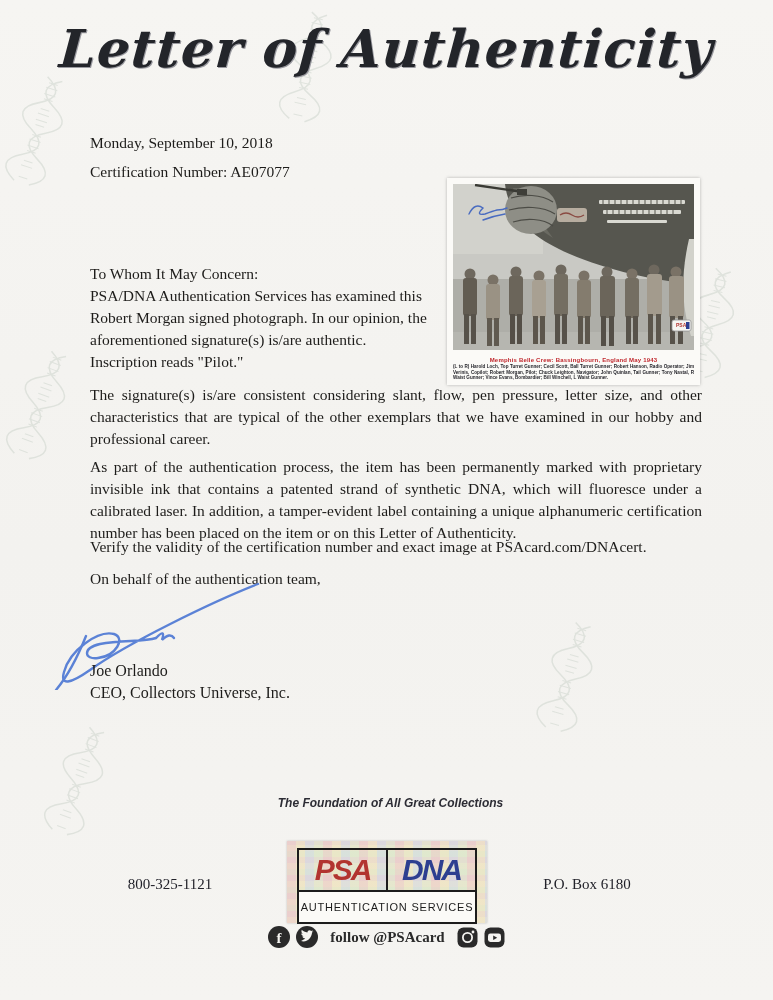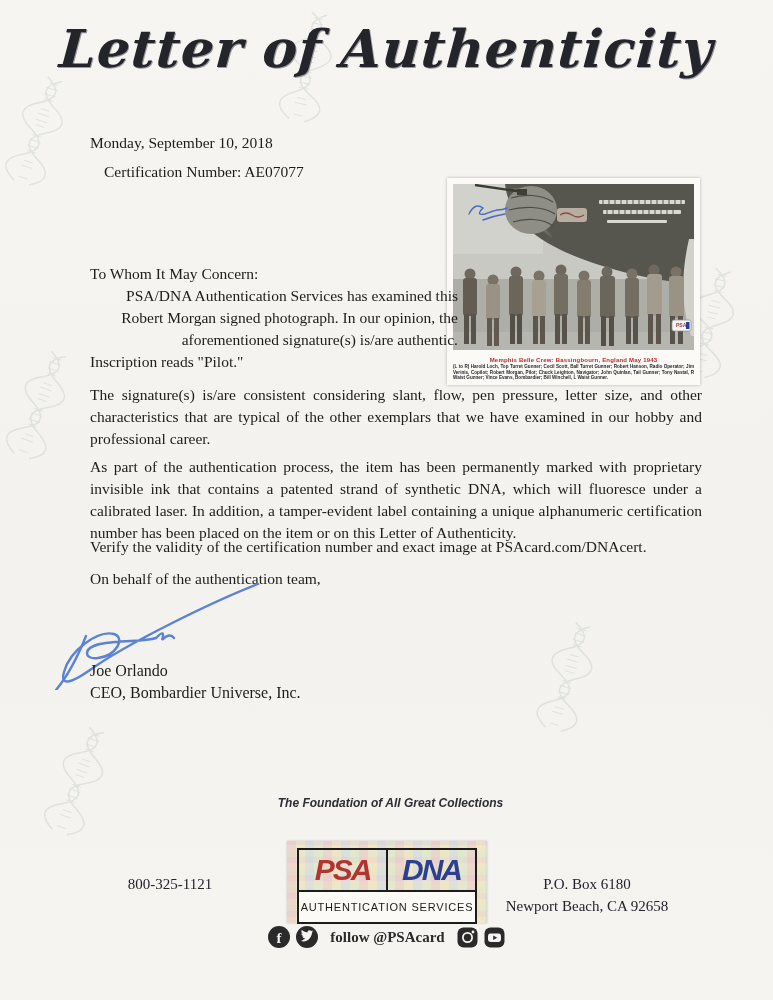--- a/index.html
+++ b/index.html
@@ -125,21 +125,21 @@
   <svg class="wm" style="left:56px;top:694px;transform:rotate(20deg)">
       <use href="#helix" width="44" height="175"></use>
     </svg>
   <svg class="wm" style="left:688px;top:236px;transform:rotate(14deg)">
       <use href="#helix" width="44" height="175"></use>
     </svg>
 
   <h1 class="title">Letter of Authenticity</h1>
 
   <div class="line" style="left:90px;top:134px;">Monday, September 10, 2018</div>
-  <div class="line" style="left:104px;top:163px;">Certification Number: AE07077</div>
+  <div class="line" style="left:90px;top:163px;">Certification Number: AE07077</div>
 
   <div class="photo">
     <svg width="241" height="166" viewBox="0 0 241 166">
 
       <rect x="0" y="0" width="241" height="166" fill="#c9c9c4"></rect>
       <rect x="0" y="0" width="90" height="70" fill="#d2d2cc"></rect>
 
       <rect x="0" y="95" width="241" height="55" fill="#aeaea8"></rect>
       <rect x="0" y="148" width="241" height="18" fill="#b6b6b0"></rect>
 
@@ -241,37 +241,37 @@
         <text x="223" y="143" font-family="Liberation Sans, sans-serif" font-size="5" font-weight="bold" fill="#b23430">PSA</text>
         <rect x="233" y="138" width="3.5" height="7" fill="#2d3f90"></rect>
       </g>
     </svg>
     <div class="photo-caption">Memphis Belle Crew:  Bassingbourn, England May 1943</div>
     <div class="photo-names">(L to R) Harold Loch, Top Turret Gunner; Cecil Scott, Ball Turret Gunner; Robert Hanson, Radio Operator; Jim Verinis, Copilot; Robert Morgan, Pilot; Chuck Leighton, Navigator; John Quinlan, Tail Gunner; Tony Nastal, R Waist Gunner; Vince Evans, Bombardier; Bill Winchell, L Waist Gunner.</div>
   </div>
 
   <div class="line" style="left:90px;top:265px;">To Whom It May Concern:</div>
 
-  <div class="para" style="left:90px;top:285px;width:368px;text-align:right;">PSA/DNA Authentication Services has examined this Robert Morgan signed photograph. In our opinion, the aforementioned signature(s) is/are authentic.</div>
+  <div class="para" style="left:90px;top:285px;width:368px;">PSA/DNA Authentication Services has examined this Robert Morgan signed photograph. In our opinion, the aforementioned signature(s) is/are authentic.</div>
   <div class="line" style="left:90px;top:353px;">Inscription reads "Pilot."</div>
   <div class="para just" style="left:90px;top:384px;width:612px;">The signature(s) is/are consistent considering slant, flow, pen pressure, letter size, and other characteristics that are typical of the other exemplars that we have examined in our hobby and professional career.</div>
   <div class="para just" style="left:90px;top:456px;width:612px;">As part of the authentication process, the item has been permanently marked with proprietary invisible ink that contains a patented strand of synthetic DNA, which will fluoresce under a calibrated laser. In addition, a tamper-evident label containing a unique alphanumeric certification number has been placed on the item or on this Letter of Authenticity.</div>
   <div class="line" style="left:90px;top:538px;">Verify the validity of the certification number and exact image at PSAcard.com/DNAcert.</div>
   <div class="line" style="left:90px;top:570px;">On behalf of the authentication team,</div>
 
   <svg class="sig" viewBox="0 0 230 112">
     <g fill="none" stroke="#5b82d6" stroke-width="2.4" stroke-linecap="round">
       <path d="M206,6 C160,24 74,66 38,92 C18,106 8,108 12,94 C18,72 46,52 62,56 C74,60 64,78 46,80 C32,82 30,70 48,66 C70,62 92,64 104,60"></path>
       <path d="M104,60 q10,-10 6,2 q8,-8 12,-2"></path>
       <path d="M34,58 C26,78 14,100 4,112"></path>
     </g>
   </svg>
 
   <div class="signer" style="top:662px;">Joe Orlando</div>
-  <div class="signer" style="top:684px;">CEO, Bombardier Universe, Inc.</div>
+  <div class="signer" style="top:684px;">CEO, Collectors Universe, Inc.</div>
 
   <p class="tagline">The Foundation of All Great Collections</p>
 
   <div class="label">
     <div class="logo-row">
       <div class="logo-box">
           <span class="psa-txt">PSA</span>
         </div>
       <div class="logo-box">
           <span class="dna-txt">DNA</span>
@@ -300,16 +300,15 @@
       <rect x="4" y="6.5" width="13" height="8.5" rx="2.4" fill="#f5f4f1"></rect>
       <path d="M9.2,8.6 L13.2,10.75 L9.2,12.9 Z" fill="#2a2a2a"></path>
     </svg>
   </div>
 
   <div class="contact left">
     <div>800-325-1121</div>
   </div>
   <div class="contact right">
     <div>P.O. Box 6180</div>
-    <div>Newport Beach, CA 92658</div>
   </div>
 
 </div>
 
 </body></html>

